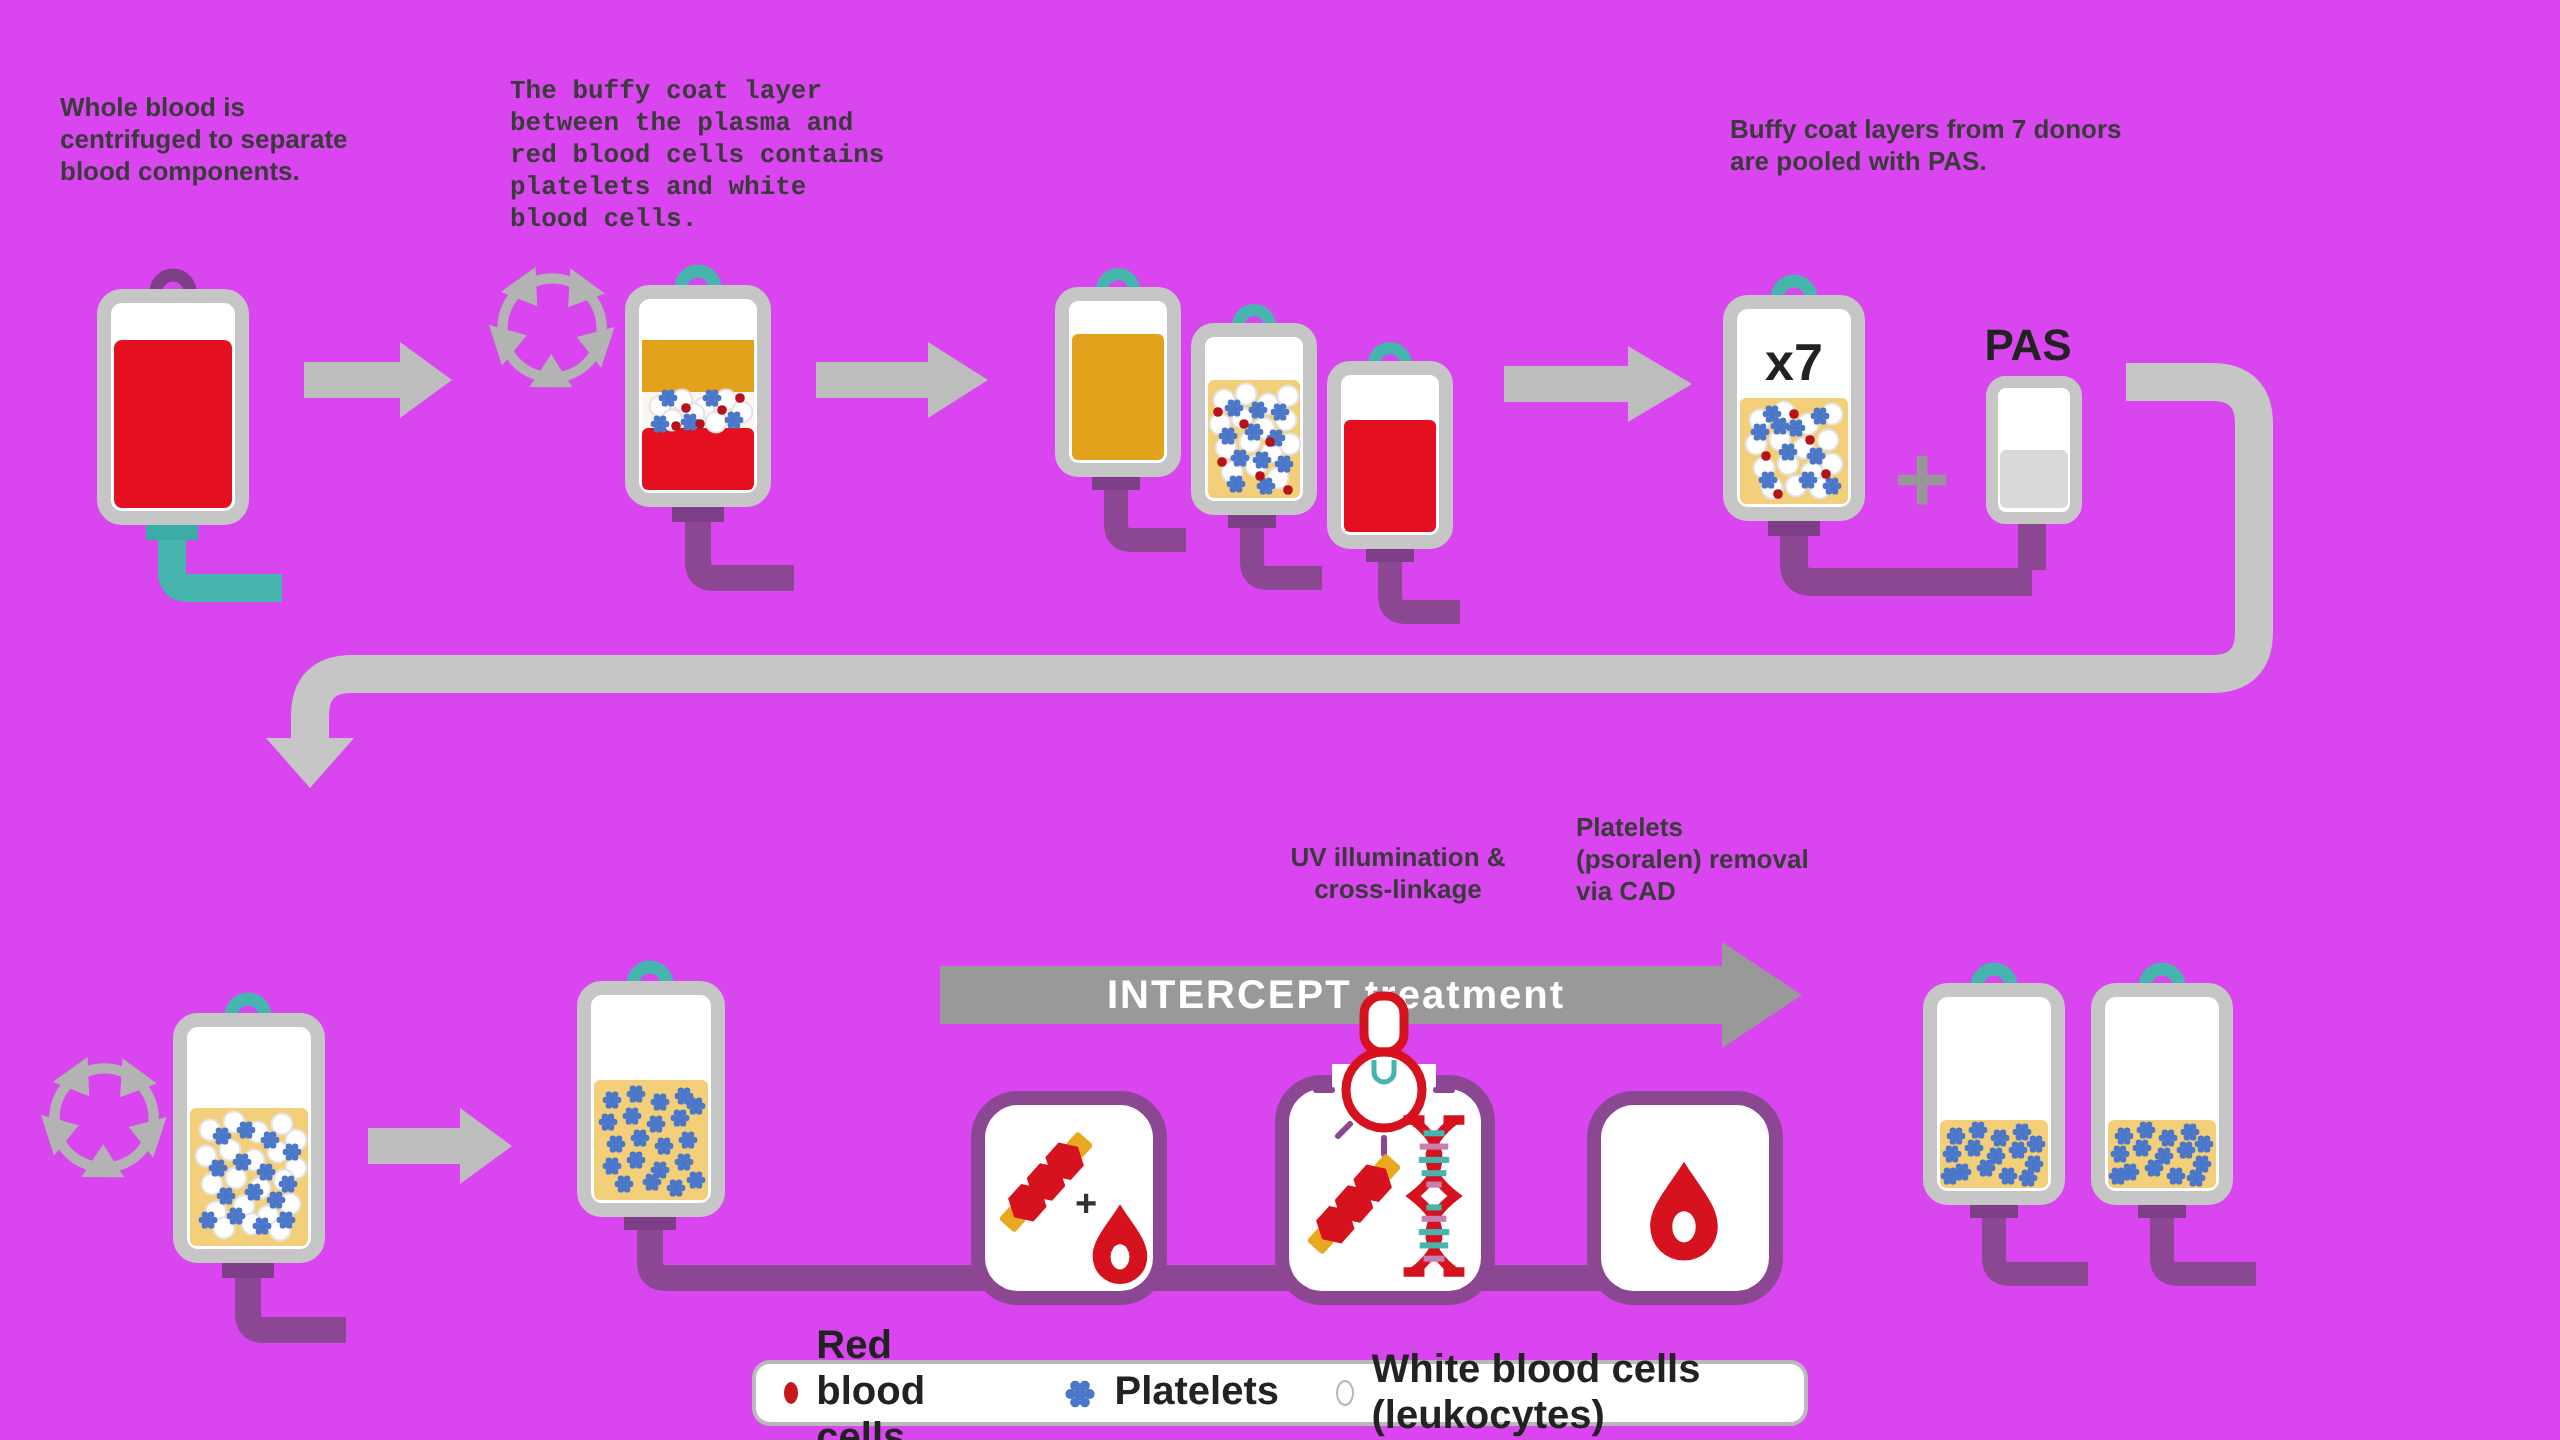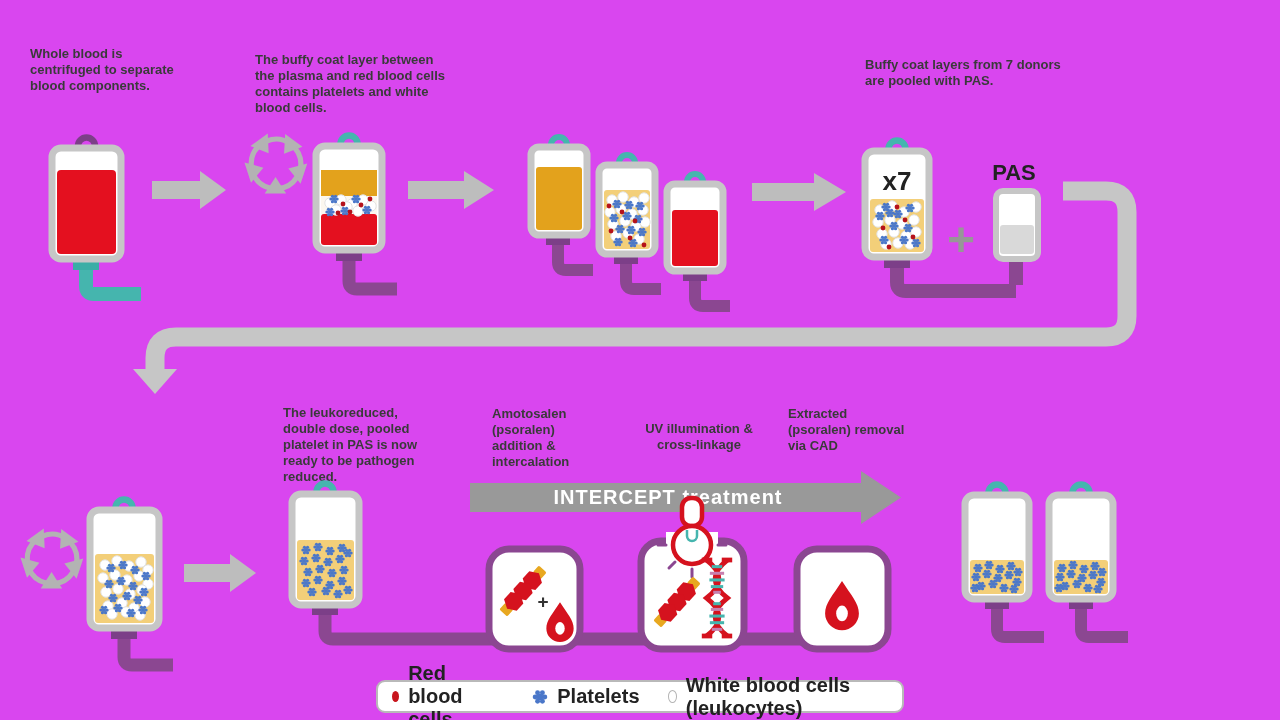--- a/index.html
+++ b/index.html
@@ -15,26 +15,24 @@
   .dot{width:11px;height:11px;border-radius:50%;}
   .dot-red{background:#c8161d;}
   .dot-wbc{background:#fff;border:1.5px solid #b5b5b5;}
 </style>
 </head>
 <body>
 
 <div id="canvas">
 
   <div class="step-text" style="left:30px;top:46px;width:158px;">Whole blood is centrifuged to separate blood components.</div>
-  <div class="step-text" style="left:255px;top:52px;width:192px;">The buffy coat layer between the plasma and red blood cells contains platelets and white blood cells.</div>
+  <div class="step-text" style="left:255px;top:38px;width:192px;font-family:Liberation Mono, monospace;">The buffy coat layer between the plasma and red blood cells contains platelets and white blood cells.</div>
   <div class="step-text" style="left:865px;top:57px;width:205px;">Buffy coat layers from 7 donors are pooled with PAS.</div>
-  <div class="step-text" style="left:283px;top:405px;width:160px;">The leukoreduced, double dose, pooled platelet in PAS is now ready to be pathogen reduced.</div>
-  <div class="step-text" style="left:492px;top:406px;width:100px;">Amotosalen (psoralen) addition &amp; intercalation</div>
   <div class="step-text" style="left:638px;top:421px;width:122px;text-align:center;">UV illumination &amp; cross-linkage</div>
-  <div class="step-text" style="left:788px;top:406px;width:118px;">Extracted (psoralen) removal via CAD</div>
+  <div class="step-text" style="left:788px;top:406px;width:118px;">Platelets (psoralen) removal via CAD</div>
 
   <svg width="1280" height="720" style="position:absolute;left:0;top:0;">
     <defs>
       <g id="plt" fill="#4a77c9">
         <circle r="2.1"></circle>
         <circle cx="3.1" cy="0" r="1.6"></circle>
           <circle cx="-3.1" cy="0" r="1.6"></circle>
         <circle cx="1.55" cy="2.7" r="1.6"></circle>
           <circle cx="-1.55" cy="2.7" r="1.6"></circle>
         <circle cx="1.55" cy="-2.7" r="1.6"></circle>

